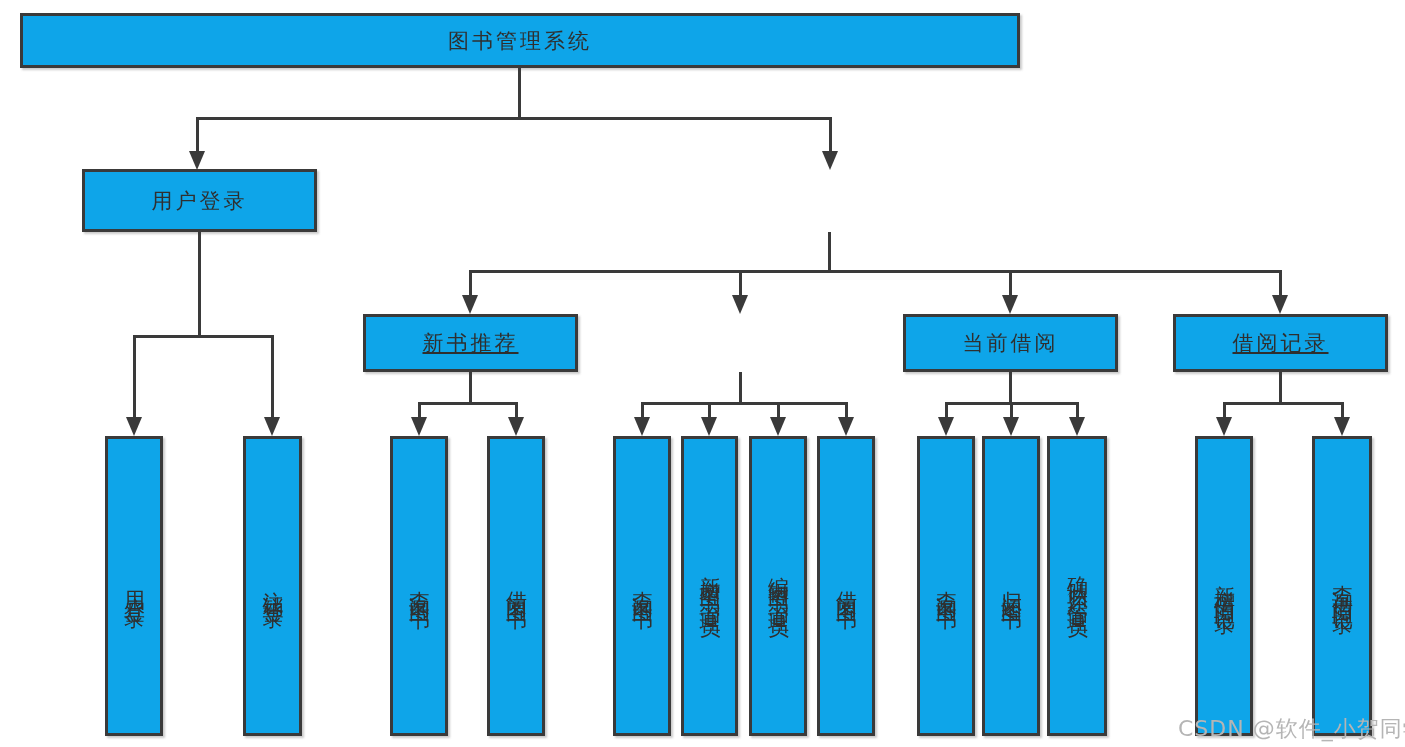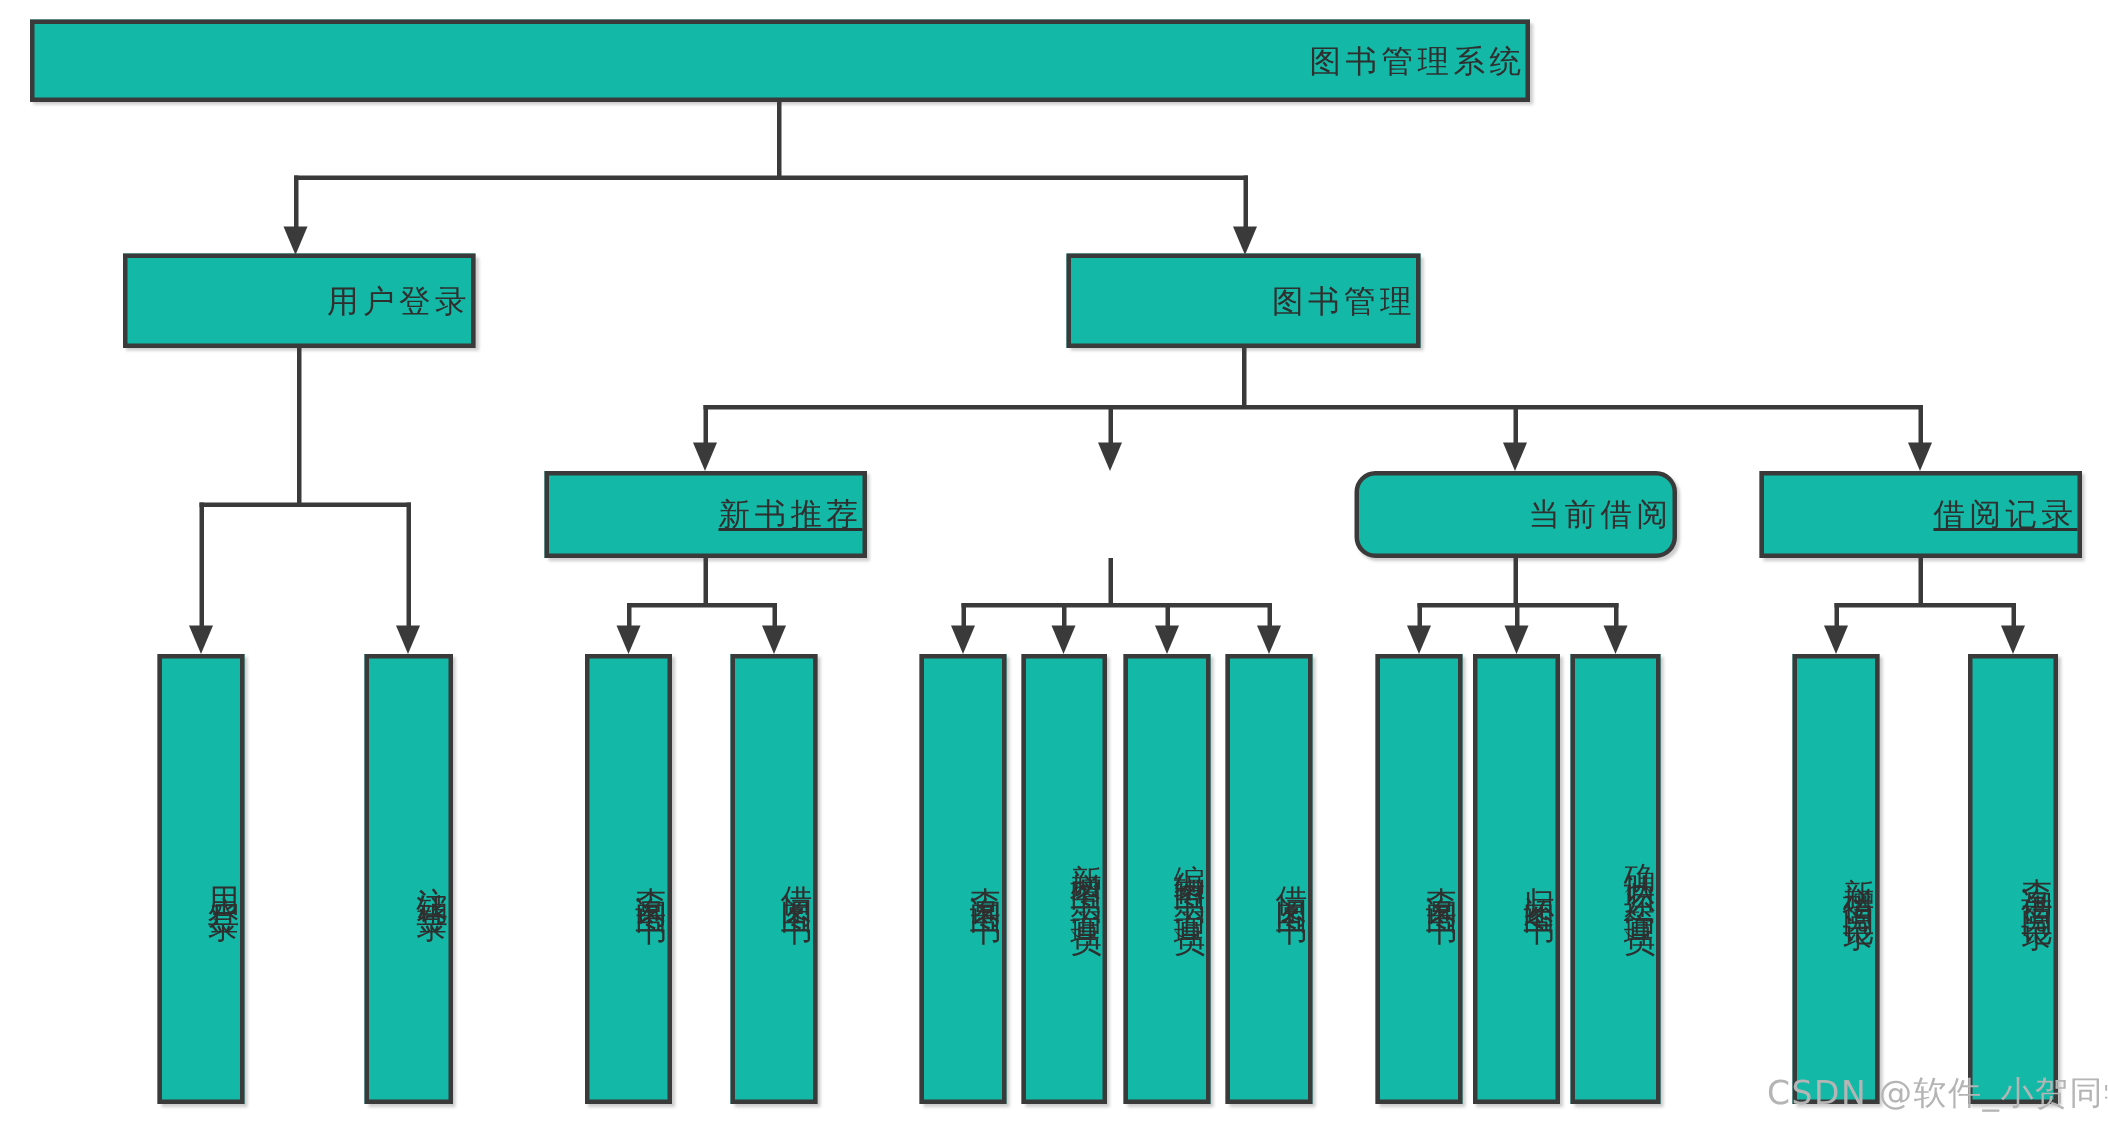--- a/index.html
+++ b/index.html
@@ -9,24 +9,24 @@
     height: 747px;
     background: #ffffff;
     font-family: "DejaVu Sans", "Liberation Sans", sans-serif;
     color: #2f2f2f;
     overflow: hidden;
   }
   .box {
     position: absolute;
     box-sizing: border-box;
     border: 3px solid #3a3a3a;
-    background: #14b8a6;
+    background: #0ea5e9;
     display: flex;
     align-items: center;
-    justify-content: flex-end;
+    justify-content: center;
     box-shadow: 2px 2px 2px rgba(140,140,140,0.45);
   }
   .hlabel {
     font-size: 21px;
     letter-spacing: 3px;
     white-space: nowrap;
     color: #2f2f2f;
   }
   .vlabel {
     writing-mode: vertical-rl;
@@ -69,23 +69,20 @@
   <div class="vl" style="left:518px; top:68px; height:50px;"></div>
   <div class="hl" style="left:196px; top:117px; width:636px;"></div>
   <div class="vl" style="left:196px; top:117px; height:35px;"></div>
   <div class="arrow" style="left:189px; top:151px;"></div>
   <div class="vl" style="left:829px; top:117px; height:35px;"></div>
   <div class="arrow" style="left:822px; top:151px;"></div>
 
   <div class="box" style="left:82px; top:169px; width:235px; height:63px;">
     <span class="hlabel">用户登录</span>
   </div>
-  <div class="box" style="left:711px; top:169px; width:236px; height:63px;">
-    <span class="hlabel">图书管理</span>
-  </div>
 
   <div class="vl" style="left:198px; top:232px; height:104px;"></div>
   <div class="hl" style="left:133px; top:335px; width:141px;"></div>
   <div class="vl" style="left:133px; top:335px; height:84px;"></div>
   <div class="arrow" style="left:126px; top:417px;"></div>
   <div class="vl" style="left:271px; top:335px; height:84px;"></div>
   <div class="arrow" style="left:264px; top:417px;"></div>
 
   <div class="vl" style="left:828px; top:232px; height:40px;"></div>
   <div class="hl" style="left:469px; top:270px; width:813px;"></div>
@@ -94,21 +91,21 @@
   <div class="vl" style="left:739px; top:270px; height:27px;"></div>
   <div class="arrow" style="left:732px; top:295px;"></div>
   <div class="vl" style="left:1009px; top:270px; height:27px;"></div>
   <div class="arrow" style="left:1002px; top:295px;"></div>
   <div class="vl" style="left:1279px; top:270px; height:27px;"></div>
   <div class="arrow" style="left:1272px; top:295px;"></div>
 
   <div class="box" style="left:363px; top:314px; width:215px; height:58px;text-decoration:underline;">
     <span class="hlabel">新书推荐</span>
   </div>
-  <div class="box" style="left:903px; top:314px; width:215px; height:58px;border-radius:14px;">
+  <div class="box" style="left:903px; top:314px; width:215px; height:58px;">
     <span class="hlabel">当前借阅</span>
   </div>
   <div class="box" style="left:1173px; top:314px; width:215px; height:58px;text-decoration:underline;">
     <span class="hlabel">借阅记录</span>
   </div>
 
   <div class="vl" style="left:469px; top:372px; height:32px;"></div>
   <div class="hl" style="left:418px; top:402px; width:100px;"></div>
   <div class="vl" style="left:418px; top:402px; height:17px;"></div>
   <div class="arrow" style="left:411px; top:417px;"></div>

